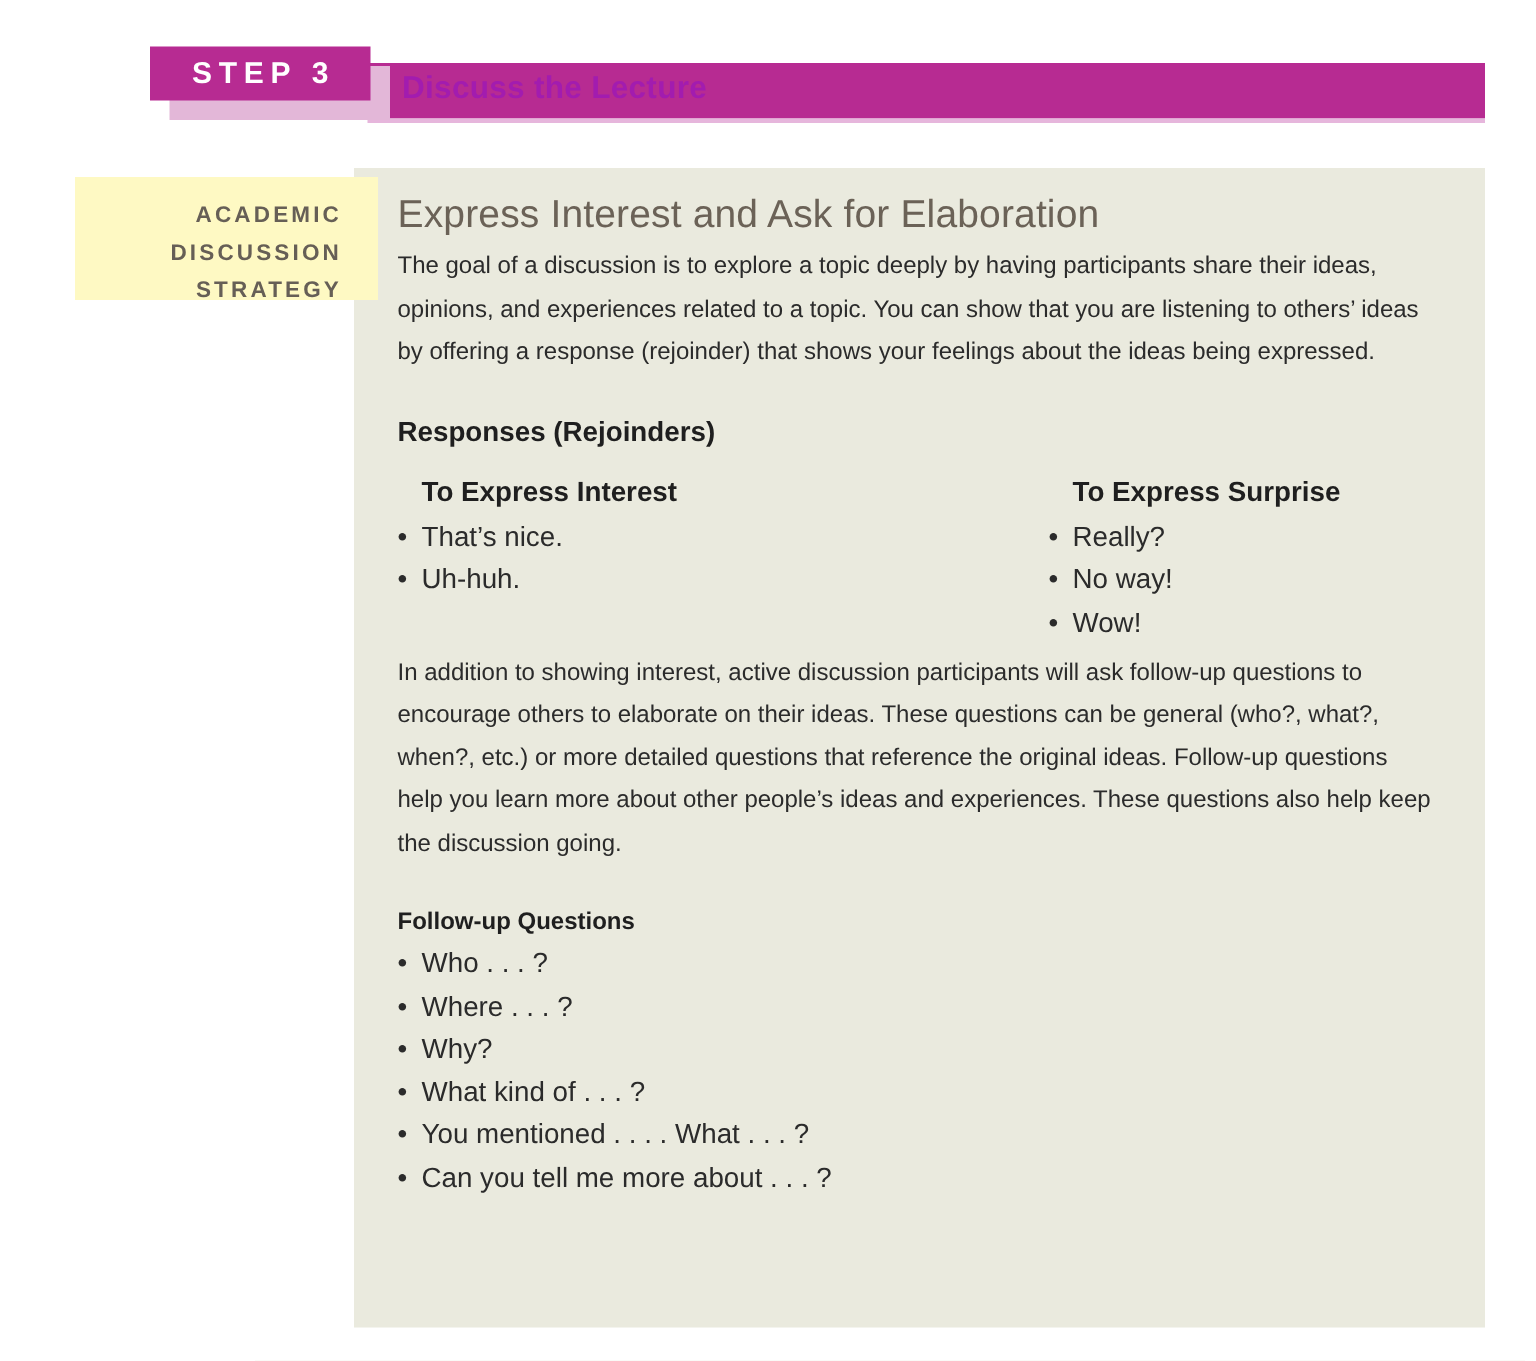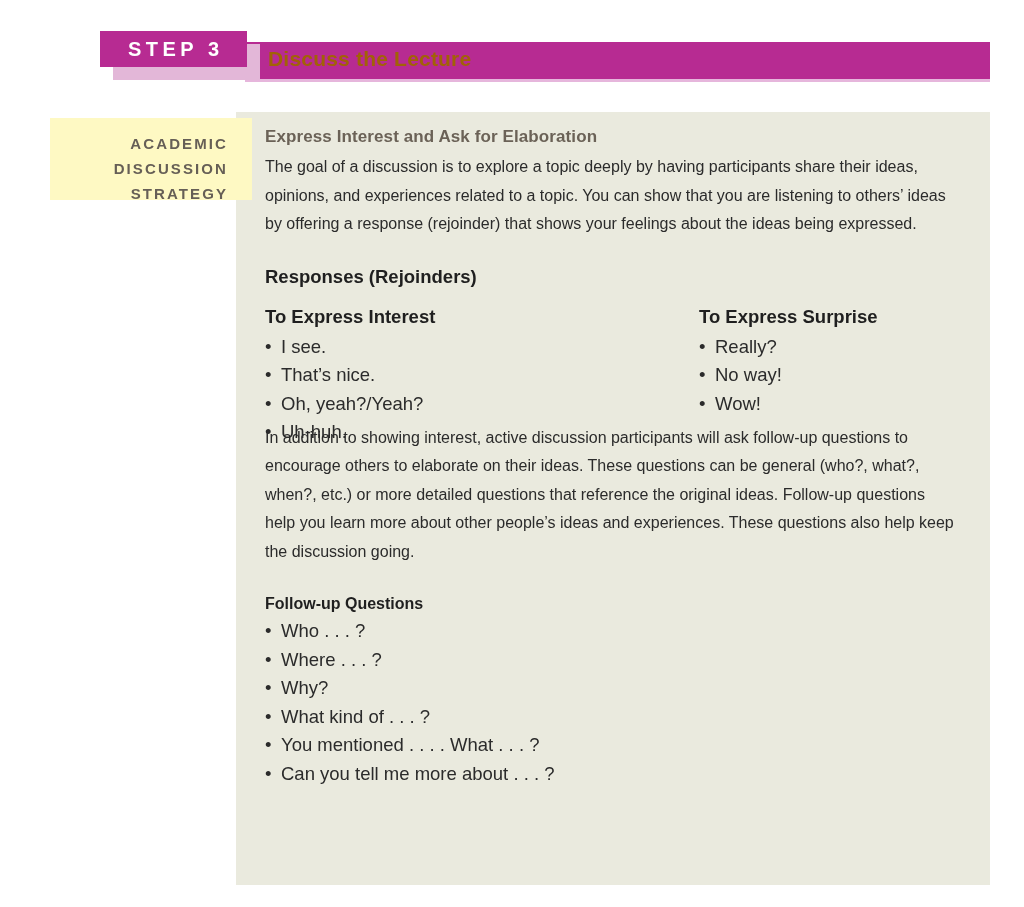--- a/index.html
+++ b/index.html
@@ -38,21 +38,21 @@
     width: 745px;
     height: 3px;
     background: #e6b6dc;
   }
   .banner-title {
     position: absolute;
     left: 268px;
     top: 47px;
     font-size: 21px;
     font-weight: bold;
-    color: #a16207;
+    color: #a21caf;
     letter-spacing: 0.2px;
     white-space: nowrap;
   }
   .step-shadow {
     position: absolute;
     left: 113px;
     top: 44px;
     width: 147px;
     height: 36px;
     background: #e3b7d8;
@@ -112,22 +112,22 @@
 
   
   .content {
     position: absolute;
     left: 265px;
     top: 127px;
     width: 700px;
     color: #2e2e2e;
   }
   .h-strategy {
-    font-size: 17px;
-    font-weight: bold;
+    font-size: 26px;
+    font-weight: normal;
     color: #6b6257;
     margin: 0 0 6px 0;
     letter-spacing: 0.1px;
   }
   p.body {
     font-size: 16px;
     line-height: 28.5px;
     margin: 0;
     color: #2b2b2b;
     width: 690px;
@@ -152,21 +152,21 @@
   .col-right {
     position: absolute;
     left: 434px;
     top: 0;
     width: 260px;
   }
   .col-head {
     font-size: 18.5px;
     font-weight: bold;
     color: #1f1f1f;
-    margin: 0 0 5px 0;
+    margin: 0 0 5px 16px;
   }
   ul.bullets {
     list-style: none;
     margin: 0;
     padding: 0;
   }
   ul.bullets li {
     font-size: 18.5px;
     line-height: 28.5px;
     color: #2b2b2b;
@@ -212,23 +212,21 @@
 <div class="content">
   <div class="h-strategy">Express Interest and Ask for Elaboration</div>
   <p class="body">The goal of a discussion is to explore a topic deeply by having participants share their ideas, opinions, and experiences related to a topic. You can show that you are listening to others’ ideas by offering a response (rejoinder) that shows your feelings about the ideas being expressed.</p>
 
   <div class="h-sub">Responses (Rejoinders)</div>
 
   <div class="cols">
     <div class="col-left">
       <div class="col-head">To Express Interest</div>
       <ul class="bullets">
-        <li>I see.</li>
         <li>That’s nice.</li>
-        <li>Oh, yeah?/Yeah?</li>
         <li>Uh-huh.</li>
       </ul>
     </div>
     <div class="col-right">
       <div class="col-head">To Express Surprise</div>
       <ul class="bullets">
         <li>Really?</li>
         <li>No way!</li>
         <li>Wow!</li>
       </ul>

